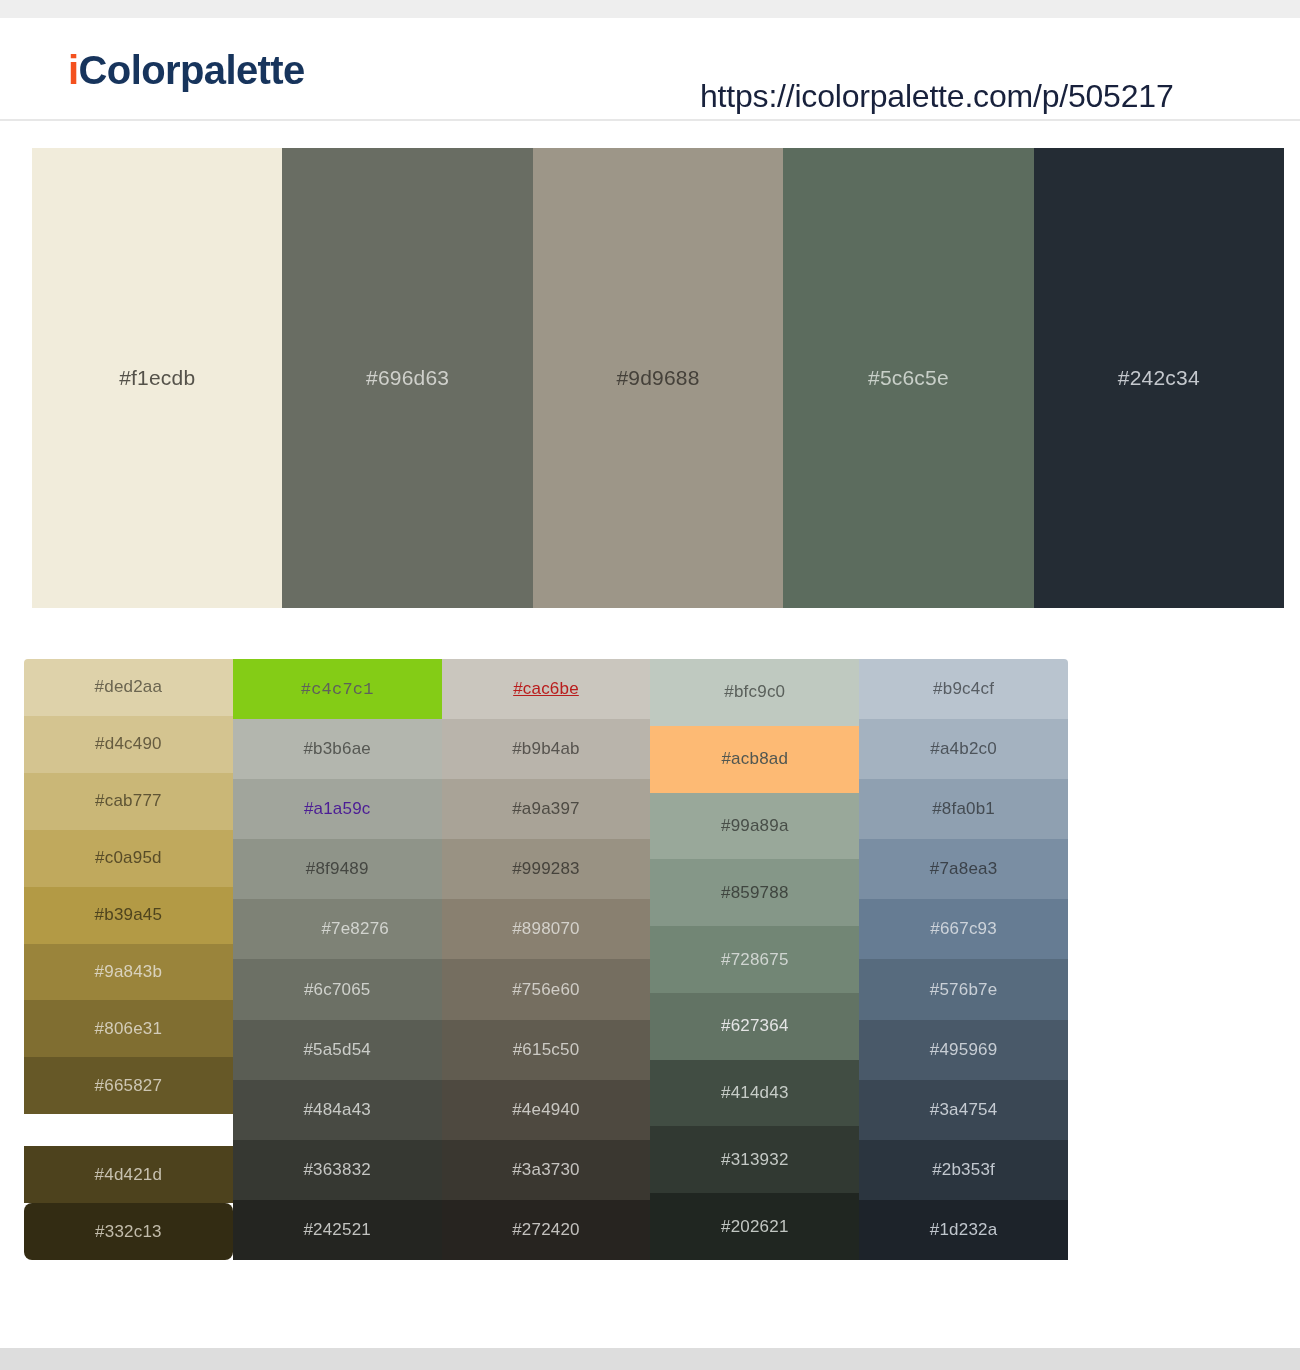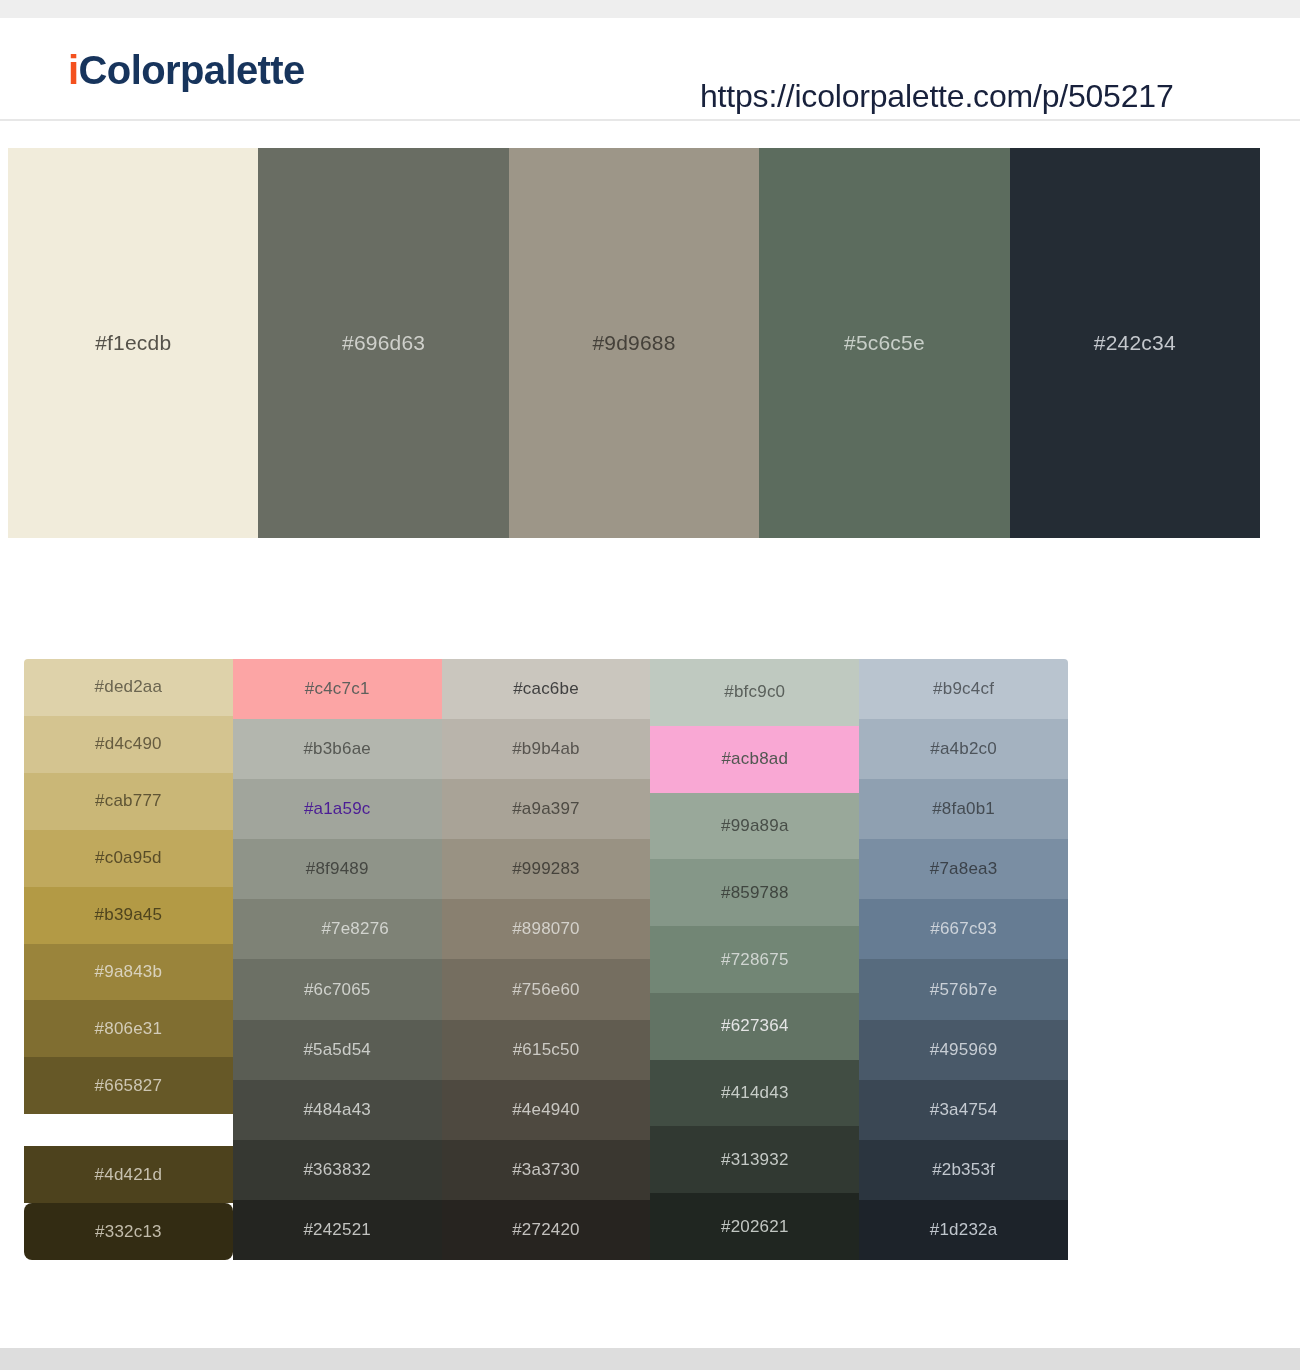--- a/index.html
+++ b/index.html
@@ -55,24 +55,24 @@
     top: 60px;
     font-size: 32px;
     color: #18213c;
     letter-spacing: -0.2px;
     white-space: nowrap;
   }
 
   
   .palette-strip {
     position: absolute;
-    left: 8px;
+    left: 32px;
     top: 148px;
     width: 1252px;
-    height: 390px;
+    height: 460px;
     display: flex;
   }
   .palette-swatch {
     flex: 1 1 0;
     position: relative;
   }
   .palette-label {
     position: absolute;
     left: 0; right: 0;
     top: 50%;
@@ -180,21 +180,21 @@
           <div class="shade-label" style="color: rgb(205, 198, 179);">#665827</div>
         </div>
         <div class="shade-cell" style="background: rgb(77, 66, 29); margin-top: 32px;">
           <div class="shade-label" style="color: rgb(199, 193, 176);">#4d421d</div>
         </div>
         <div class="shade-cell" style="background: rgb(51, 44, 19); border-radius: 8px;">
           <div class="shade-label" style="color: rgb(194, 188, 171);">#332c13</div>
         </div>
       </div>
       <div class="shade-col">
-        <div class="shade-cell" style="background: #fca5a5;">
+        <div class="shade-cell" style="background: #84cc16; font-family: Liberation Mono, monospace;">
           <div class="shade-label" style="color: rgb(94, 96, 92);">#c4c7c1</div>
         </div>
         <div class="shade-cell" style="background: rgb(179, 182, 174);">
           <div class="shade-label" style="color: rgb(86, 88, 83);">#b3b6ae</div>
         </div>
         <div class="shade-cell" style="background: rgb(161, 165, 156);">
           <div class="shade-label" style="color: #4c1d95;">#a1a59c</div>
         </div>
         <div class="shade-cell" style="background: rgb(143, 148, 137);">
           <div class="shade-label" style="color: rgb(69, 71, 66);">#8f9489</div>
@@ -213,21 +213,21 @@
         </div>
         <div class="shade-cell" style="background: rgb(54, 56, 50);">
           <div class="shade-label" style="color: rgb(197, 198, 195);">#363832</div>
         </div>
         <div class="shade-cell" style="background: rgb(36, 37, 33);">
           <div class="shade-label" style="color: rgb(194, 195, 192);">#242521</div>
         </div>
       </div>
       <div class="shade-col">
         <div class="shade-cell" style="background: rgb(202, 198, 190);">
-          <div class="shade-label" style="color: #404040;">#cac6be</div>
+          <div class="shade-label" style="color: #b91c1c; text-decoration: underline;">#cac6be</div>
         </div>
         <div class="shade-cell" style="background: rgb(185, 180, 171);">
           <div class="shade-label" style="color: rgb(87, 84, 79);">#b9b4ab</div>
         </div>
         <div class="shade-cell" style="background: rgb(169, 163, 151);">
           <div class="shade-label" style="color: rgb(78, 75, 68);">#a9a397</div>
         </div>
         <div class="shade-cell" style="background: rgb(153, 146, 131);">
           <div class="shade-label" style="color: rgb(70, 67, 60);">#999283</div>
         </div>
@@ -247,21 +247,21 @@
           <div class="shade-label" style="color: rgb(198, 196, 192);">#3a3730</div>
         </div>
         <div class="shade-cell" style="background: rgb(39, 36, 32);">
           <div class="shade-label" style="color: rgb(195, 193, 190);">#272420</div>
         </div>
       </div>
       <div class="shade-col">
         <div class="shade-cell" style="background: rgb(191, 201, 192);">
           <div class="shade-label" style="color: rgb(90, 96, 91);">#bfc9c0</div>
         </div>
-        <div class="shade-cell" style="background: #f9a8d4;">
+        <div class="shade-cell" style="background: #fdba74;">
           <div class="shade-label" style="color: rgb(81, 87, 81);">#acb8ad</div>
         </div>
         <div class="shade-cell" style="background: rgb(153, 168, 154);">
           <div class="shade-label" style="color: rgb(72, 78, 72);">#99a89a</div>
         </div>
         <div class="shade-cell" style="background: rgb(133, 151, 136);">
           <div class="shade-label" style="color: rgb(63, 69, 63);">#859788</div>
         </div>
         <div class="shade-cell" style="background: rgb(114, 134, 117);">
           <div class="shade-label" style="color: rgb(208, 213, 209);">#728675</div>

